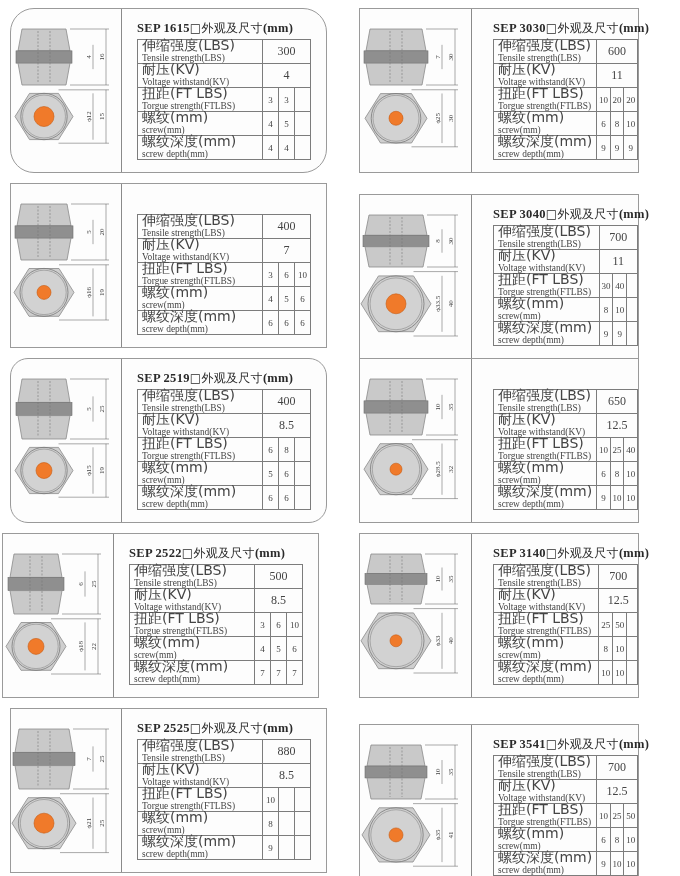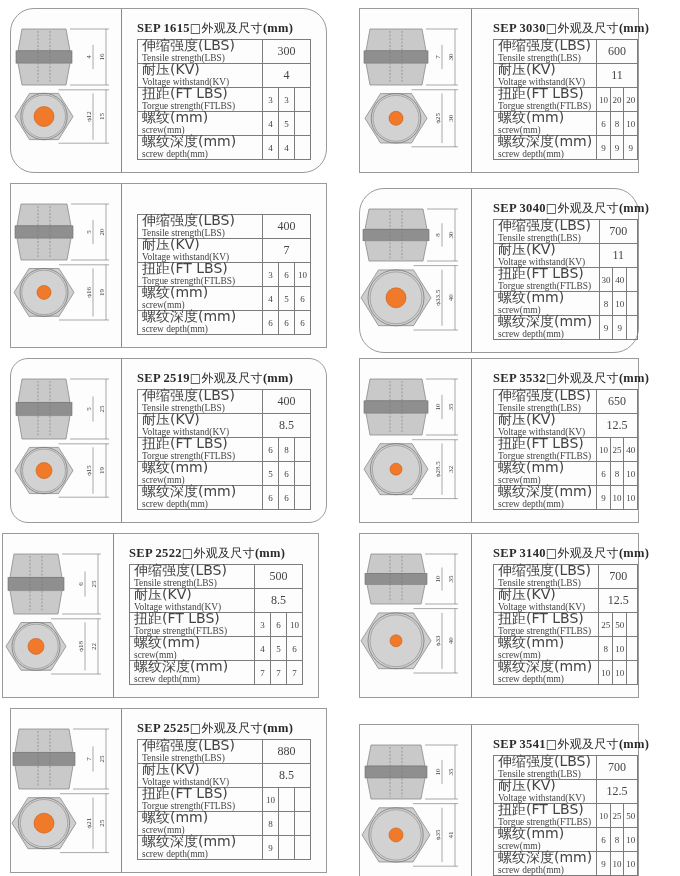--- a/index.html
+++ b/index.html
@@ -213,21 +213,21 @@
       <tr>
         <td class="lbl"><span class="cn">螺纹深度(mm)</span><br><span>screw depth(mm)</span></td>
         <td class="val d0">6</td>
             <td class="val d1">6</td>
             <td class="val d2">6</td>
       </tr>
     </tbody>
       </table>
   </div>
 
-  <div class="card right" style="left: 359px; top: 188px; border-radius: 25px;">
+  <div class="card right" style="left: 359px; top: 194px;">
     <svg class="drawing" viewBox="0 0 110 163" width="110" height="163">
       <g>
         <path class="body-top" d="M9,20 L63,20 L67,40.28 L5,40.28 Z" fill="#c9c9c9" stroke="#8a8a8a" stroke-width="0.8"></path>
         <rect class="band" fill="#8f8f8f" stroke="#6f6f6f" stroke-width="0.6" x="3" y="40.28" width="66" height="11.44"></rect>
         <path class="body-bot" d="M5,51.72 L67,51.72 L63,72 L9,72 Z" fill="#c9c9c9" stroke="#8a8a8a" stroke-width="0.8"></path>
         <line class="dash1" stroke="#777" stroke-width="0.6" stroke-dasharray="2,1.5" x1="30" y1="22" x2="30" y2="70"></line>
         <line class="dash2" stroke="#777" stroke-width="0.6" stroke-dasharray="2,1.5" x1="42" y1="22" x2="42" y2="70"></line>
       </g>
       <g>
         <polygon class="hex" fill="#cfcfcf" stroke="#8a8a8a" stroke-width="0.8" points="71.0,108.8 53.5,136.7 18.5,136.7 1.0,108.8 18.5,80.9 53.5,80.9"></polygon>
@@ -376,23 +376,20 @@
           <line class="ext4" x1="52" y1="139.6" x2="98" y2="139.6"></line>
           <line class="vx" x1="95" y1="80.72" x2="95" y2="139.6"></line>
           <line class="vd" x1="82" y1="84.56" x2="82" y2="135.76"></line>
       </g>
       <text class="t-band" x="80" y="48" transform="rotate(-90 80 48)" text-anchor="middle">10</text>
       <text class="t-height" x="93" y="48" transform="rotate(-90 93 48)" text-anchor="middle">35</text>
       <text class="t-dia" x="80" y="110.16" transform="rotate(-90 80 110.16)" text-anchor="middle">ϕ28.5</text>
       <text class="t-hex" x="93" y="110.16" transform="rotate(-90 93 110.16)" text-anchor="middle">32</text>
     </svg>
     <div class="divider" style="left: 111px;"></div>
-    <div class="title" style="left: 133px;">
-      <span class="model">SEP 3532</span><span class="cn">□外观及尺寸</span><span>(mm)</span>
-    </div>
     <table class="spec" style="left: 133px;">
       <tbody>
           <tr>
         <td class="lbl"><span class="cn">伸缩强度(LBS)</span><br><span>Tensile strength(LBS)</span></td>
         <td class="span3 v-tensile" colspan="3">650</td>
       </tr>
       <tr>
         <td class="lbl"><span class="cn">耐压(KV)</span><br><span>Voltage withstand(KV)</span></td>
         <td class="span3 v-voltage" colspan="3">12.5</td>
       </tr>

